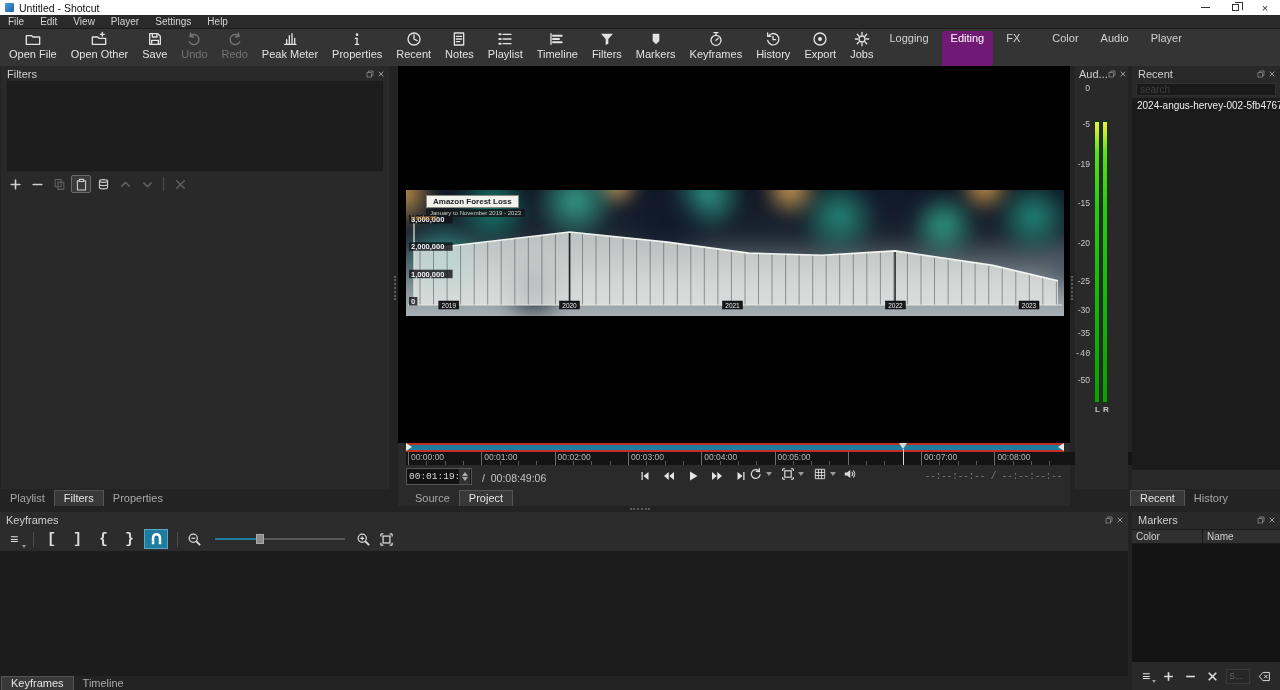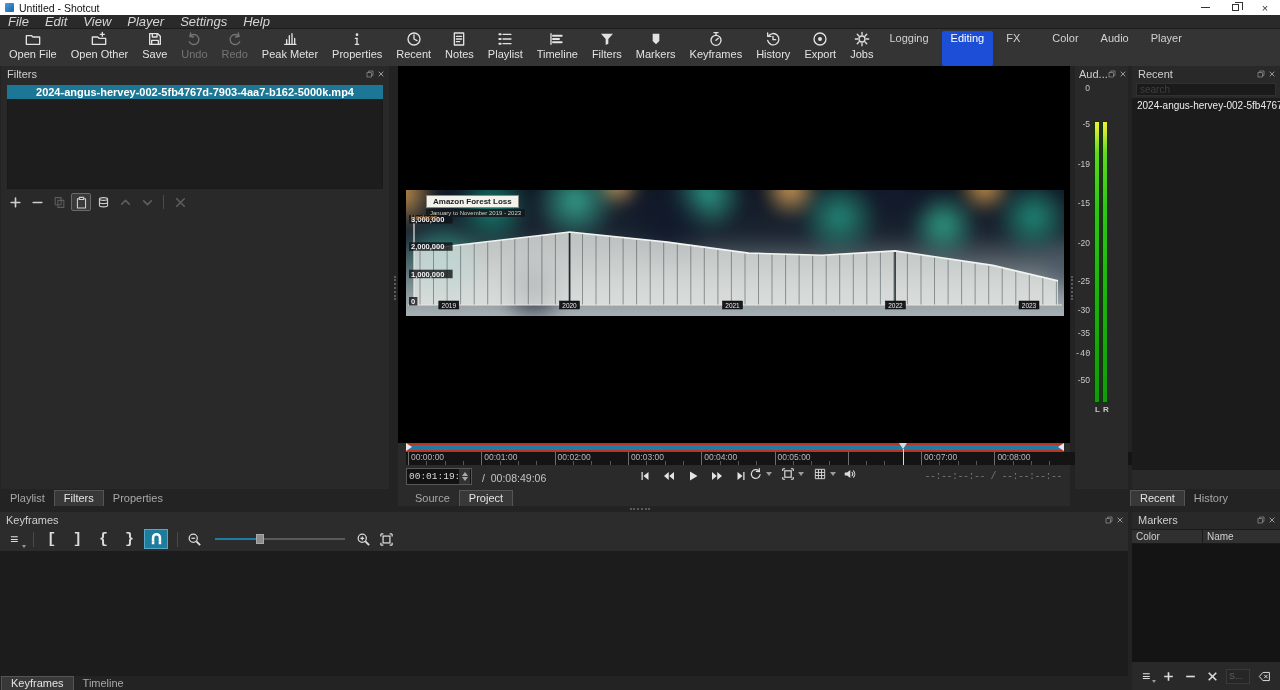--- a/index.html
+++ b/index.html
@@ -12,33 +12,33 @@
   .appicon { width:9px; height:9px; margin:0 5px 0 5px; background:linear-gradient(135deg,#4aa0d8,#1f5fa8); border-radius:1px; }
   .titletext { font-size:10.5px; color:#101010; }
   .winbtns { position:absolute; right:0; top:0; height:15px; display:flex; }
   .wb { width:30px; height:15px; display:flex; align-items:center; justify-content:center; color:#333; font-size:11px; }
   .wb .min { width:9px; height:1px; background:#333; }
   .wb .rest { width:7px; height:7px; border:1px solid #333; position:relative; }
   .wb .rest:before { content:""; position:absolute; left:2px; top:-3px; width:7px; height:7px; border:1px solid #333; border-bottom:none; border-left:none; }
 
   
   .menubar { position:absolute; top:15px; left:0; width:1280px; height:14px; background:#2a2a2a; display:flex; align-items:center; border-bottom:1px solid #1c1c1c; }
-  .menu-item { padding:0 8px; font-size:13px; color:#d4d4d4; line-height:14px;font-style:italic; }
+  .menu-item { padding:0 8px; font-size:10px; color:#d4d4d4; line-height:14px; }
 
   
   .toolbar { position:absolute; top:29px; left:0; width:1280px; height:37px; background:#343434; display:flex; }
   .tb-left { display:flex; align-items:stretch; padding-left:2px; }
   .tb-btn { display:flex; flex-direction:column; align-items:center; justify-content:flex-start; padding:2px 7px 1px; color:#e2e2e2; }
   .tb-btn .svgi { width:16px; height:16px; }
   .tb-btn span { font-size:11px; margin-top:1px; white-space:nowrap; }
   .tb-btn.disabled { color:#757575; }
   .tb-right { margin-left:auto; padding:2px 188px 0 0; display:flex; flex-direction:row; gap:14px; }
   .layout-row { display:flex; justify-content:flex-end; gap:4px; }
   .chip { padding:1px 9px; font-size:11px; color:#d2d2d2; border-radius:2px; }
-  .chip.active { background:#1d4ed8; color:#ffffff; }
+  .chip.active { background:#701a75; color:#ffffff; }
 
   
   .workspace { position:absolute; top:66px; left:0; width:1280px; height:624px; background:#232323; }
   .panel { position:absolute; background:#292929; }
   .phdr { height:15px; display:flex; align-items:center; padding:0 4px 0 6px; color:#cfcfcf; font-size:11px; }
   .phdr .sp { flex:1; }
   .pic { display:flex; gap:3px; align-items:center; }
   .pic .svgi { width:8px; height:8px; color:#9a9a9a; }
 
   
@@ -472,23 +472,20 @@
       <span>Filters</span>
       <span class="sp"></span>
       <span class="pic">
         <svg class="svgi" viewBox="0 0 24 24" fill="none" stroke="currentColor" stroke-width="2">
             <use href="#i-float"></use>
           </svg>
         <svg class="svgi" viewBox="0 0 24 24" fill="none" stroke="currentColor" stroke-width="2">
             <use href="#i-x"></use>
           </svg>
       </span>
-    </div>
-    <div class="clip-row">
-      <span>2024-angus-hervey-002-5fb4767d-7903-4aa7-b162-5000k.mp4</span>
     </div>
     <div class="filters-well"></div>
     <div class="filter-actions" id="filterActions">
         <div class="fa-btn">
           <svg class="svgi" viewBox="0 0 24 24" fill="none" stroke="currentColor" stroke-width="2" stroke-linecap="round" stroke-linejoin="round">
             <use href="#i-plus"></use>
           </svg>
         </div>
         <div class="fa-btn">
           <svg class="svgi" viewBox="0 0 24 24" fill="none" stroke="currentColor" stroke-width="2" stroke-linecap="round" stroke-linejoin="round">

